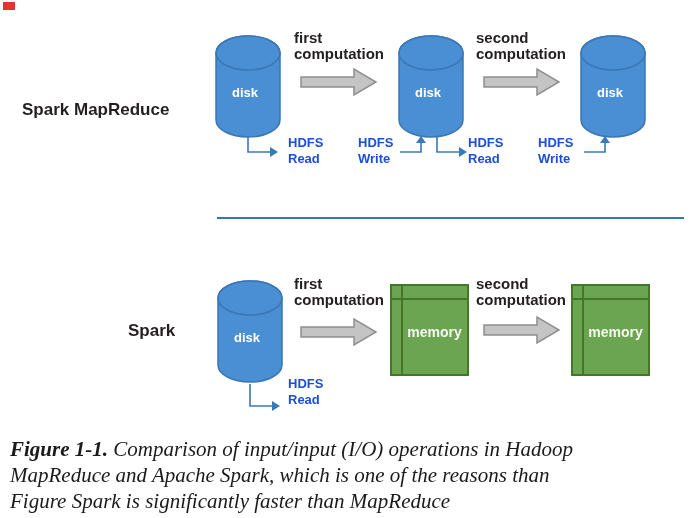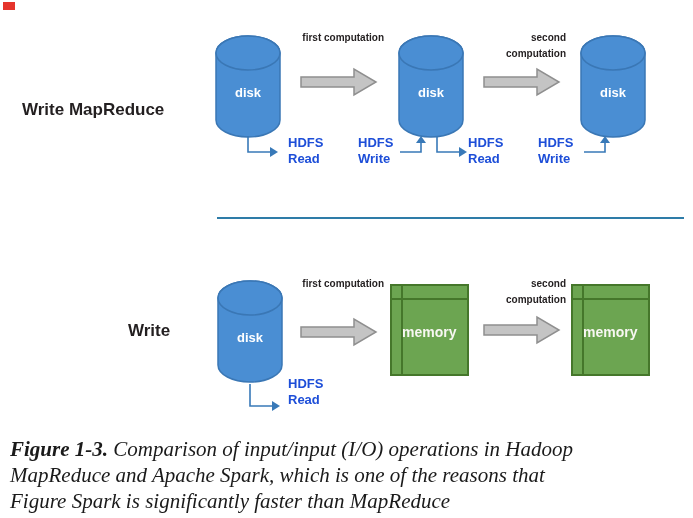--- a/index.html
+++ b/index.html
@@ -8,50 +8,50 @@
   .abs{position:absolute;}
 
   .corner-mark{left:3px;top:2px;width:12px;height:8px;background:#e5342c;}
 
   .row-label{font-weight:bold;font-size:17px;white-space:nowrap;color:#231f20;}
   .hadoop-label{left:22px;top:100px;}
   .spark-label{left:128px;top:321px;}
 
   .disk{width:66px;height:103px;}
   .disk-svg{position:absolute;left:0;top:0;}
-  .disk-text{position:absolute;left:0;top:50px;width:100%;text-align:center;
+  .disk-text{position:absolute;left:17px;top:50px;width:100%;
              color:#ffffff;font-weight:bold;font-size:13px;}
 
-  .comp-label{width:90px;text-align:right;font-weight:bold;font-size:10px;line-height:16px;}
+  .comp-label{width:90px;text-align:left;font-weight:bold;font-size:15px;line-height:16px;}
 
   .block-arrow{width:78px;height:30px;}
 
   .io-label{width:50px;font-weight:bold;font-size:13px;line-height:16px;color:#1d4ed8;}
 
   .mem-box{width:79px;height:92px;background:#6ca551;border:2px solid #45772b;box-sizing:border-box;}
   .mem-vline{position:absolute;left:9px;top:0;bottom:0;width:2px;background:#45772b;}
   .mem-hline{position:absolute;left:0;right:0;top:12px;height:2px;background:#45772b;}
-  .mem-text{position:absolute;left:10px;right:0;top:38px;text-align:left;
+  .mem-text{position:absolute;left:10px;right:0;top:38px;text-align:center;
             color:#f7f7f2;font-weight:bold;font-size:14px;}
 
   .divider{left:217px;top:217px;width:467px;height:2px;background:#2e7ca8;}
 
   .caption{left:10px;top:436px;width:678px;font-family:"Liberation Serif",serif;
            font-style:italic;font-size:21px;line-height:26px;color:#1a1a1a;}
   .caption .fig-label{font-weight:bold;}
   .caption div{white-space:nowrap;}
 </style>
 </head>
 <body>
 
 <div id="page">
 
   <div class="abs corner-mark"></div>
 
-  <div class="abs row-label hadoop-label">Write MapReduce</div>
+  <div class="abs row-label hadoop-label">Spark MapReduce</div>
 
   <div class="abs disk" style="left:215px;top:35px;">
     <svg class="disk-svg" width="66" height="103" viewBox="0 0 66 103">
       <path d="M1 18 A32 17 0 0 1 65 18 L65 85 A32 17 0 0 1 1 85 Z" fill="#4a8ed3" stroke="#3a77b5" stroke-width="1.5"></path>
       <ellipse cx="33" cy="18" rx="32" ry="17" fill="#4a8ed3" stroke="#3a77b5" stroke-width="1.5"></ellipse>
     </svg>
     <div class="disk-text">disk</div>
   </div>
 
   <div class="abs comp-label" style="left:294px;top:30px;">first computation</div>
@@ -99,21 +99,21 @@
   <div class="abs io-label" style="left:468px;top:135px;">HDFS Read</div>
 
   <div class="abs io-label" style="left:538px;top:135px;">HDFS Write</div>
   <svg class="abs" style="left:584px;top:136px;" width="28" height="18" viewBox="0 0 28 18">
     <polyline points="0,16 21,16 21,6" fill="none" stroke="#3879b8" stroke-width="1.6"></polyline>
     <polygon points="16,7 26,7 21,0" fill="#3879b8"></polygon>
   </svg>
 
   <div class="abs divider"></div>
 
-  <div class="abs row-label spark-label">Write</div>
+  <div class="abs row-label spark-label">Spark</div>
 
   <div class="abs disk" style="left:217px;top:280px;">
     <svg class="disk-svg" width="66" height="103" viewBox="0 0 66 103">
       <path d="M1 18 A32 17 0 0 1 65 18 L65 85 A32 17 0 0 1 1 85 Z" fill="#4a8ed3" stroke="#3a77b5" stroke-width="1.5"></path>
       <ellipse cx="33" cy="18" rx="32" ry="17" fill="#4a8ed3" stroke="#3a77b5" stroke-width="1.5"></ellipse>
     </svg>
     <div class="disk-text">disk</div>
   </div>
 
   <div class="abs comp-label" style="left:294px;top:276px;">first computation</div>
@@ -139,20 +139,20 @@
   </div>
 
   <svg class="abs" style="left:249px;top:384px;" width="32" height="28" viewBox="0 0 32 28">
     <polyline points="1,0 1,22 23,22" fill="none" stroke="#3879b8" stroke-width="1.6"></polyline>
     <polygon points="23,17 23,27 31,22" fill="#3879b8"></polygon>
   </svg>
   <div class="abs io-label" style="left:288px;top:376px;">HDFS Read</div>
 
   <div class="abs caption">
     <div>
-      <span class="fig-label">Figure 1-3.</span>
+      <span class="fig-label">Figure 1-1.</span>
       <span>Comparison of input/input (I/O) operations in Hadoop</span>
     </div>
-    <div>MapReduce and Apache Spark, which is one of the reasons that</div>
+    <div>MapReduce and Apache Spark, which is one of the reasons than</div>
     <div>Figure Spark is significantly faster than MapReduce</div>
   </div>
 
 </div>
 
 </body></html>

